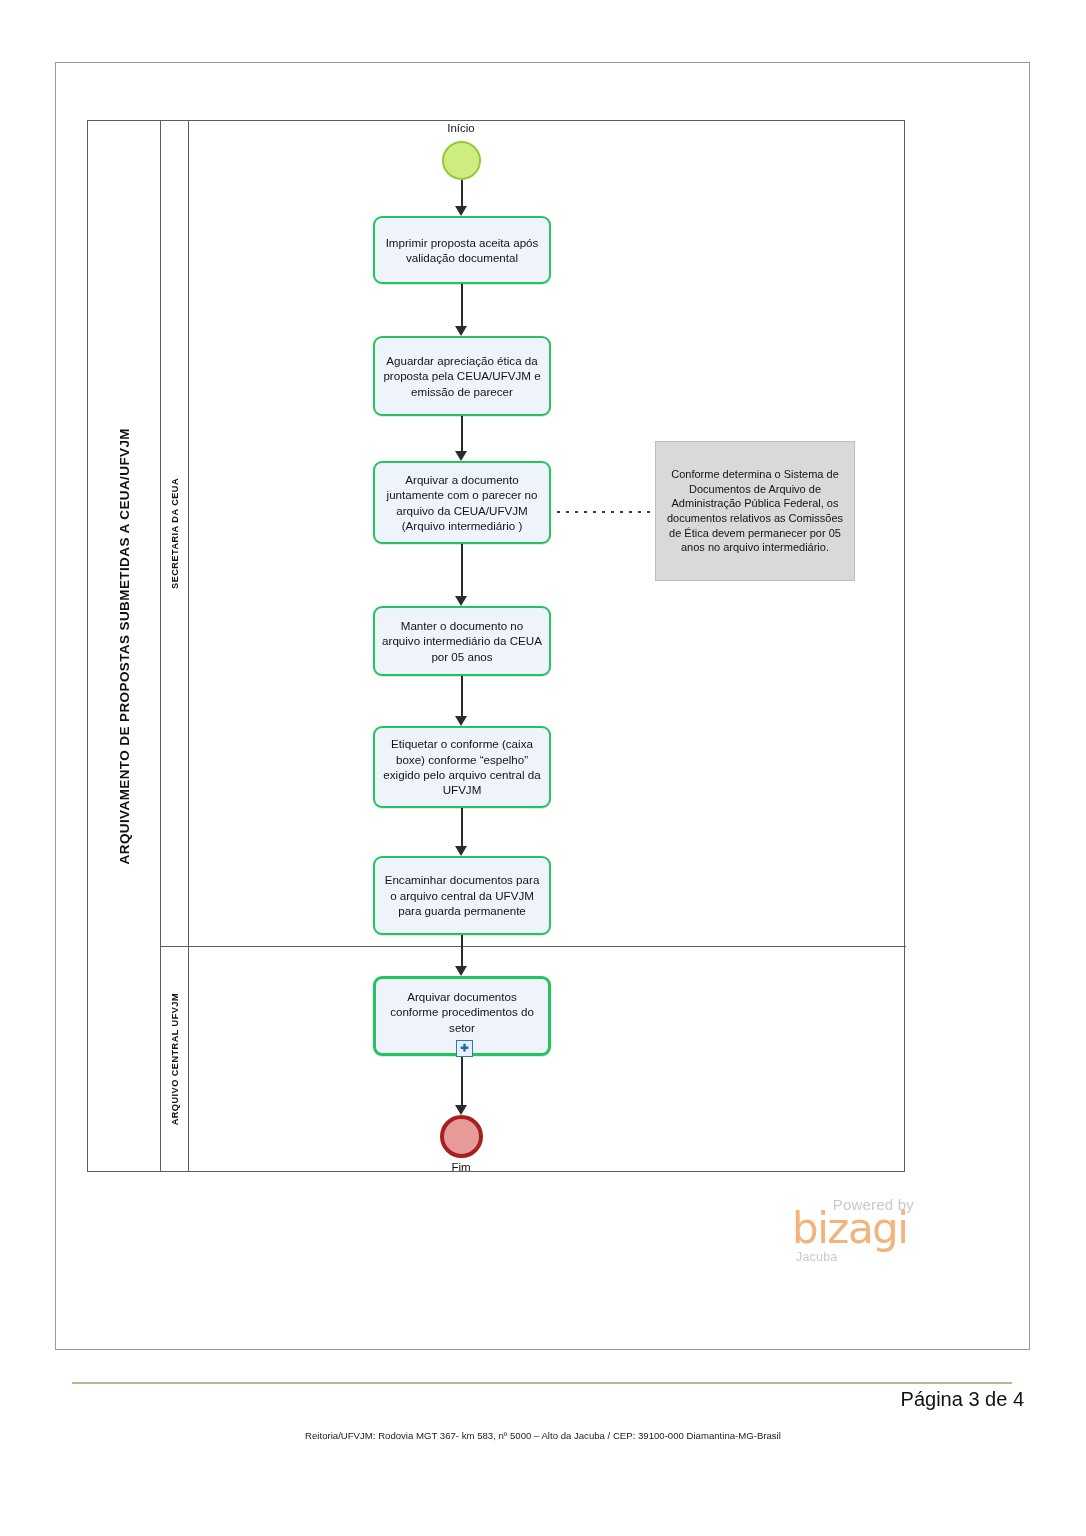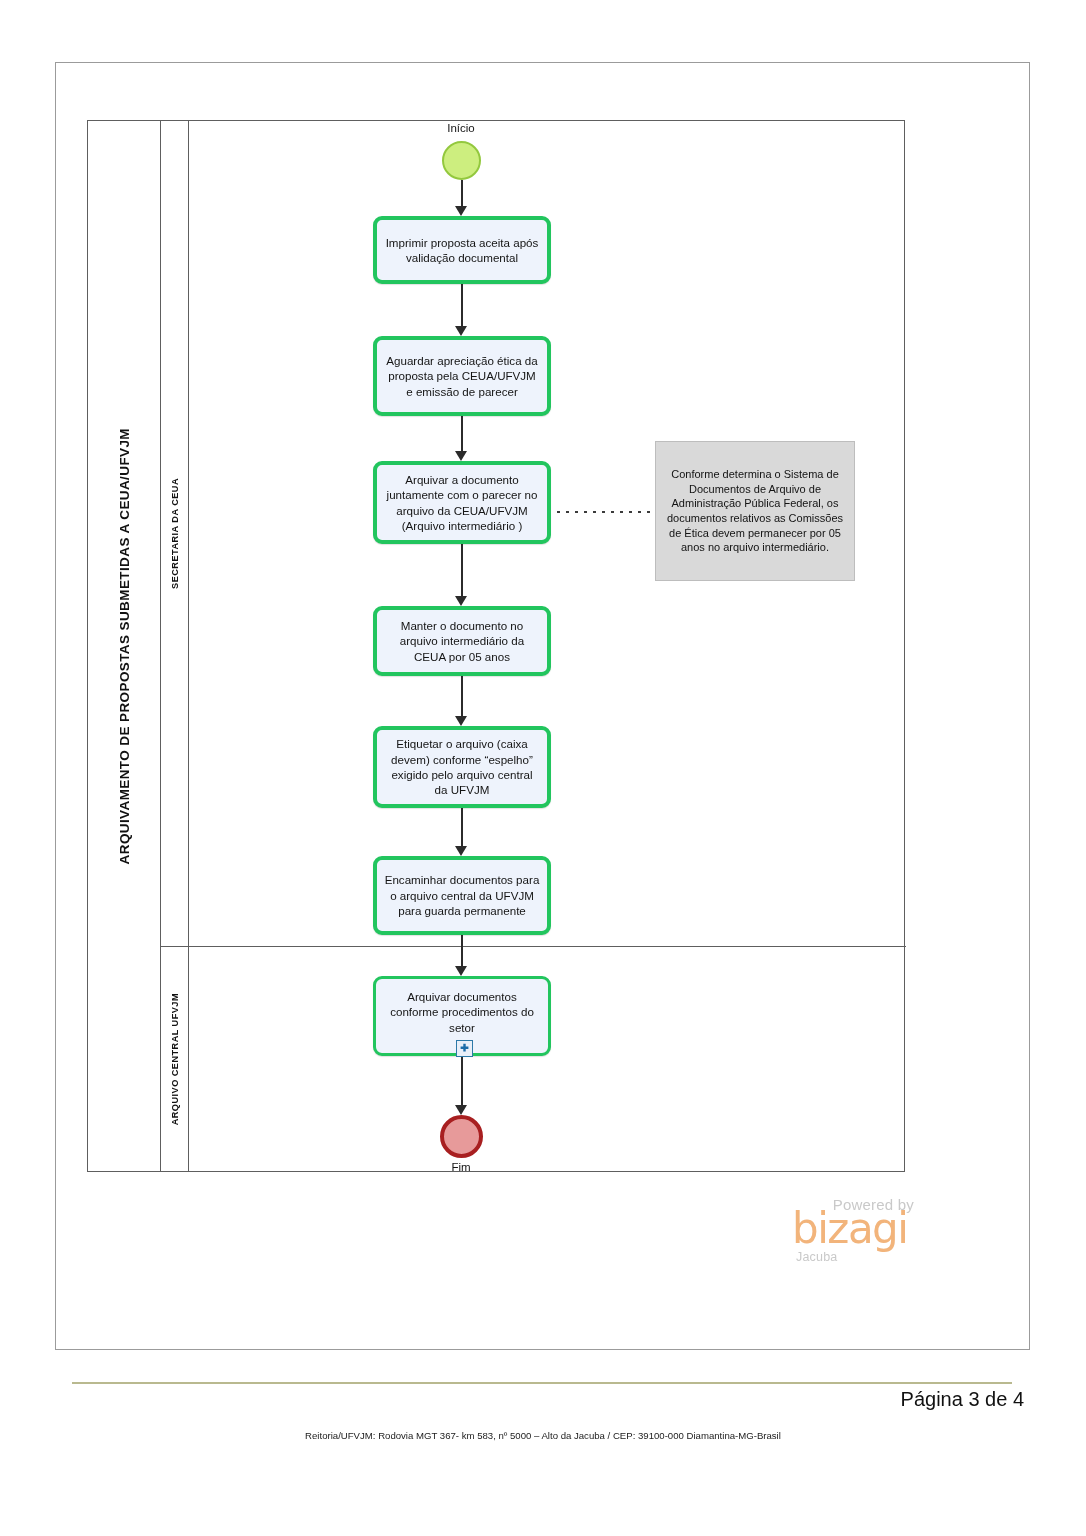--- a/index.html
+++ b/index.html
@@ -131,21 +131,21 @@
     width: 160px;
     text-align: center;
     font-size: 11.5px;
     color: #141414;
   }
   #start-label { left: 293px; top: 1px; }
   #end-label   { left: 293px; top: 1040px; }
 
   .task {
     background: #eef3fc;
-    border: 4px solid #22c55e;
+    border: 2px solid #22c55e;
     border-radius: 9px;
     display: flex;
     align-items: center;
     justify-content: center;
     text-align: center;
     padding: 4px 7px;
     font-size: 11.6px;
     line-height: 1.33;
     color: #141414;
     box-shadow: 0 1px 1px rgba(0,0,0,.12);
@@ -320,21 +320,21 @@
   <div class="node event" id="start-event"></div>
 
   <div class="node task" id="task-1">Imprimir proposta aceita após validação documental</div>
 
   <div class="node task" id="task-2">Aguardar apreciação ética da proposta pela CEUA/UFVJM e emissão de parecer</div>
 
   <div class="node task" id="task-3">Arquivar a documento juntamente com o parecer no arquivo da CEUA/UFVJM (Arquivo intermediário )</div>
 
   <div class="node task" id="task-4">Manter o documento no arquivo intermediário da CEUA por 05 anos</div>
 
-  <div class="node task" id="task-5">Etiquetar o arquivo (caixa devem) conforme “espelho” exigido pelo arquivo central da UFVJM</div>
+  <div class="node task" id="task-5">Etiquetar o conforme (caixa boxe) conforme “espelho” exigido pelo arquivo central da UFVJM</div>
 
   <div class="node task" id="task-7">Arquivar documentos conforme procedimentos do setor</div>
 
   <div class="node task" id="task-6">Encaminhar documentos para o arquivo central da UFVJM para guarda permanente</div>
 
   <div id="subprocess-marker">
     <svg width="11" height="11" viewBox="0 0 11 11" aria-hidden="true">
       <path d="M4.3 0.8h2.4v2.7h2.7v2.4H6.7v2.7H4.3V5.9H1.6V3.5h2.7z" fill="#1c6ca8"></path>
     </svg>
   </div>

